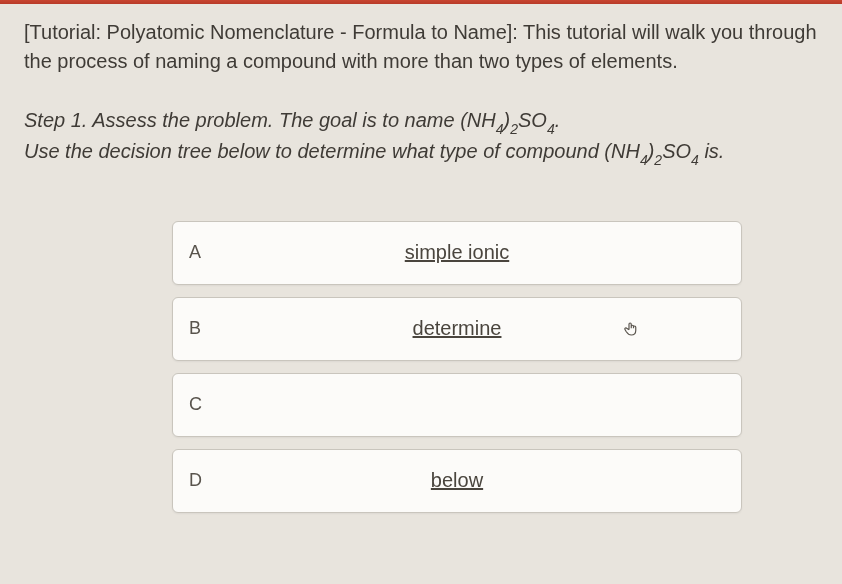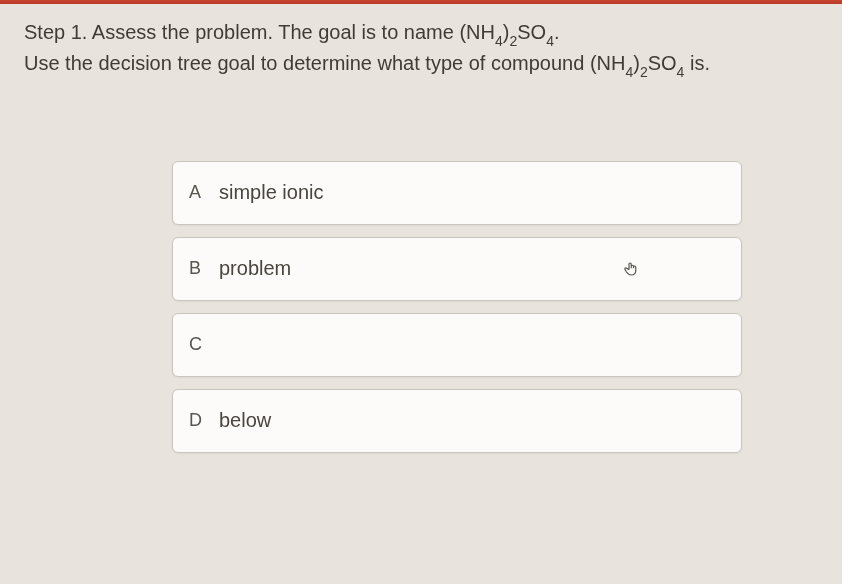--- a/index.html
+++ b/index.html
@@ -30,21 +30,22 @@
     .intro {
       font-size: 20px;
       line-height: 1.45;
       margin-bottom: 30px;
       color: #3f3b36;
     }
     .step-text {
       font-size: 20px;
       line-height: 1.45;
       color: #3f3b36;
-      margin-bottom: 80px;
+      margin-bottom: 52px;
+      font-style: italic;
     }
     .sub {
       font-size: 14px;
       vertical-align: sub;
       position: relative;
       top: 2px;
     }
     .options {
       width: 570px;
       margin-left: 148px;
@@ -62,52 +63,57 @@
       box-shadow: 0 1px 2px rgba(0,0,0,0.05);
       cursor: pointer;
     }
     .option .letter {
       font-size: 18px;
       color: #59544d;
       width: 30px;
     }
     .option .label {
       flex: 1;
+      text-align: center;
       font-size: 20px;
       color: #4a453e;
       padding-right: 30px;
+      text-decoration: underline;
     }
     .cursor-icon {
       position: absolute;
       right: 100px;
       width: 18px;
       height: 22px;
       color: #5a554e;
     }
   </style>
 </head>
 <body>
 
 <div class="top-bar"></div>
 
 <div class="content">
+  <p class="intro">
+    <span>[Tutorial: Polyatomic Nomenclature - Formula to Name]:</span><span> This tutorial will walk you through the process of naming a compound with more than two types of elements.</span>
+  </p>
 
   <p class="step-text">
     <span>Step 1. Assess the problem. The goal is to name (NH</span><span class="sub">4</span><span>)</span><span class="sub">2</span><span>SO</span><span class="sub">4</span><span>.</span><br>
-    <span>Use the decision tree goal to determine what type of compound (NH</span><span class="sub">4</span><span>)</span><span class="sub">2</span><span>SO</span><span class="sub">4</span><span> is.</span>
+    <span>Use the decision tree below to determine what type of compound (NH</span><span class="sub">4</span><span>)</span><span class="sub">2</span><span>SO</span><span class="sub">4</span><span> is.</span>
   </p>
 
   <div class="options">
     <div class="option">
       <span class="letter">A</span>
       <span class="label">simple ionic</span>
     </div>
     <div class="option">
       <span class="letter">B</span>
-      <span class="label">problem</span>
+      <span class="label">determine</span>
       <svg class="cursor-icon" viewBox="0 0 24 24" fill="none" stroke="currentColor" stroke-width="1.6">
         <path d="M8 13V5.5a1.5 1.5 0 0 1 3 0V11m0-2.5a1.5 1.5 0 0 1 3 0V11m0-1.5a1.5 1.5 0 0 1 3 0V14c0 3-2 6-6 6s-5-2-7-5l-1.5-2.5a1.5 1.5 0 0 1 2.5-1.5L8 13"></path>
       </svg>
     </div>
     <div class="option">
       <span class="letter">C</span>
     </div>
     <div class="option">
       <span class="letter">D</span>
       <span class="label">below</span>

